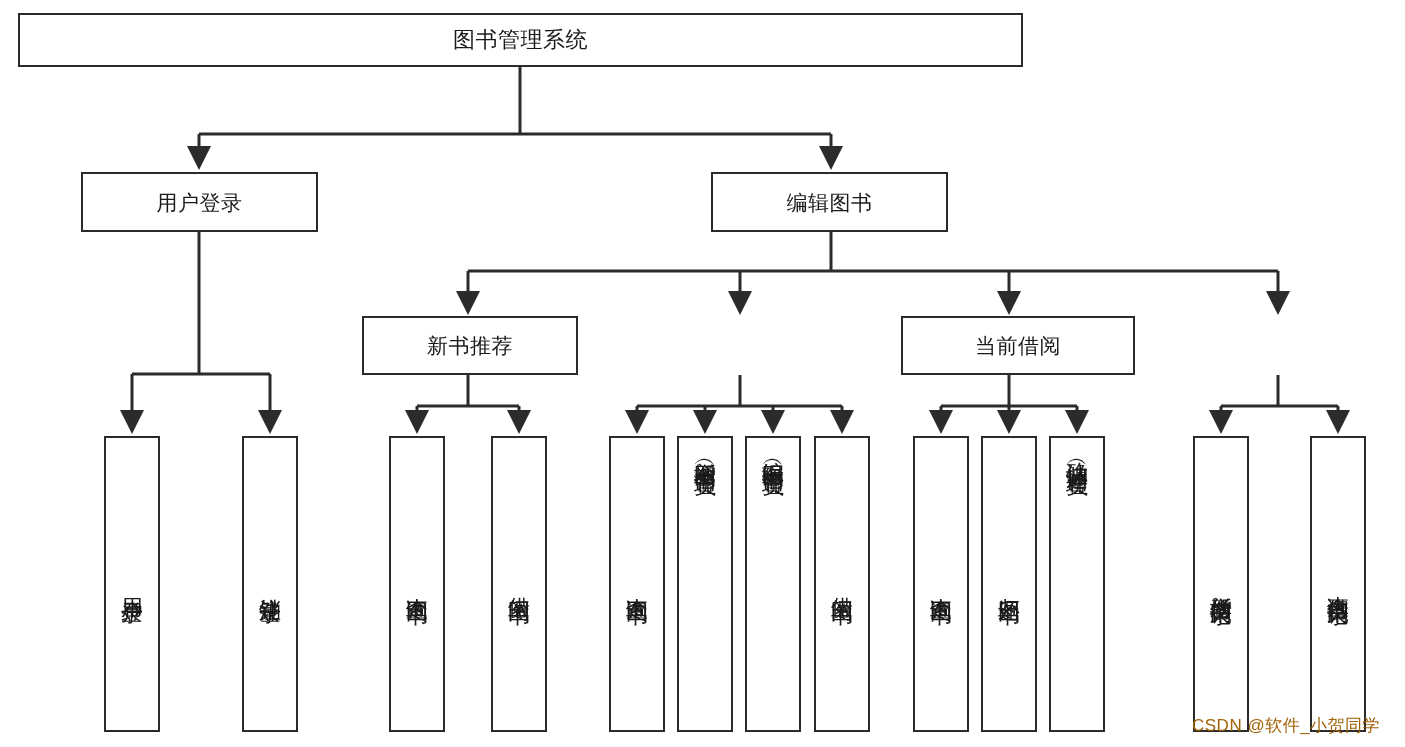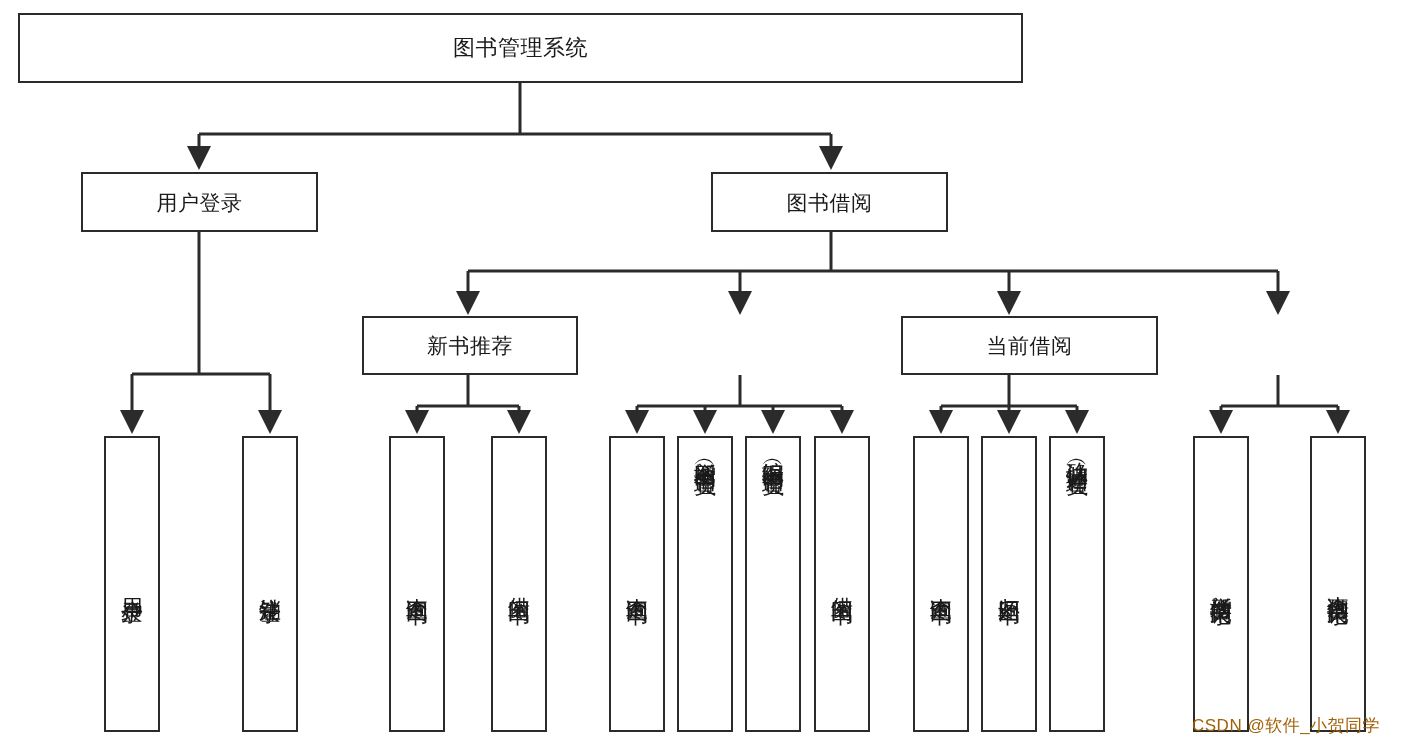--- a/index.html
+++ b/index.html
@@ -129,35 +129,35 @@
       <path d="M 1009 406 L 1009 430" marker-end="url(#arrow)"></path>
       <path d="M 1077 406 L 1077 430" marker-end="url(#arrow)"></path>
 
       <path d="M 1278 375 L 1278 406"></path>
       <path d="M 1221 406 L 1338 406"></path>
       <path d="M 1221 406 L 1221 430" marker-end="url(#arrow)"></path>
       <path d="M 1338 406 L 1338 430" marker-end="url(#arrow)"></path>
     </g>
   </svg>
 
-  <div class="node horiz root" style="left:18px; top:13px; width:1005px; height:70px;">
+  <div class="node horiz root" style="left:18px; top:13px; width:1005px; height:54px;">
     <span class="node-label">图书管理系统</span>
   </div>
 
   <div class="node horiz" style="left:81px; top:172px; width:237px; height:60px;">
     <span class="node-label">用户登录</span>
   </div>
   <div class="node horiz" style="left:711px; top:172px; width:237px; height:60px;">
-    <span class="node-label">图书借阅</span>
+    <span class="node-label">编辑图书</span>
   </div>
 
   <div class="node horiz" style="left:362px; top:316px; width:216px; height:59px;">
     <span class="node-label">新书推荐</span>
   </div>
-  <div class="node horiz" style="left:901px; top:316px; width:257px; height:59px;">
+  <div class="node horiz" style="left:901px; top:316px; width:234px; height:59px;">
     <span class="node-label">当前借阅</span>
   </div>
 
   <div class="node leaf centered" style="left:104px; top:436px; width:56px; height:296px;">
     <span class="node-label">用户登录</span>
   </div>
   <div class="node leaf centered" style="left:242px; top:436px; width:56px; height:296px;">
     <span class="node-label">注销登录</span>
   </div>
 

